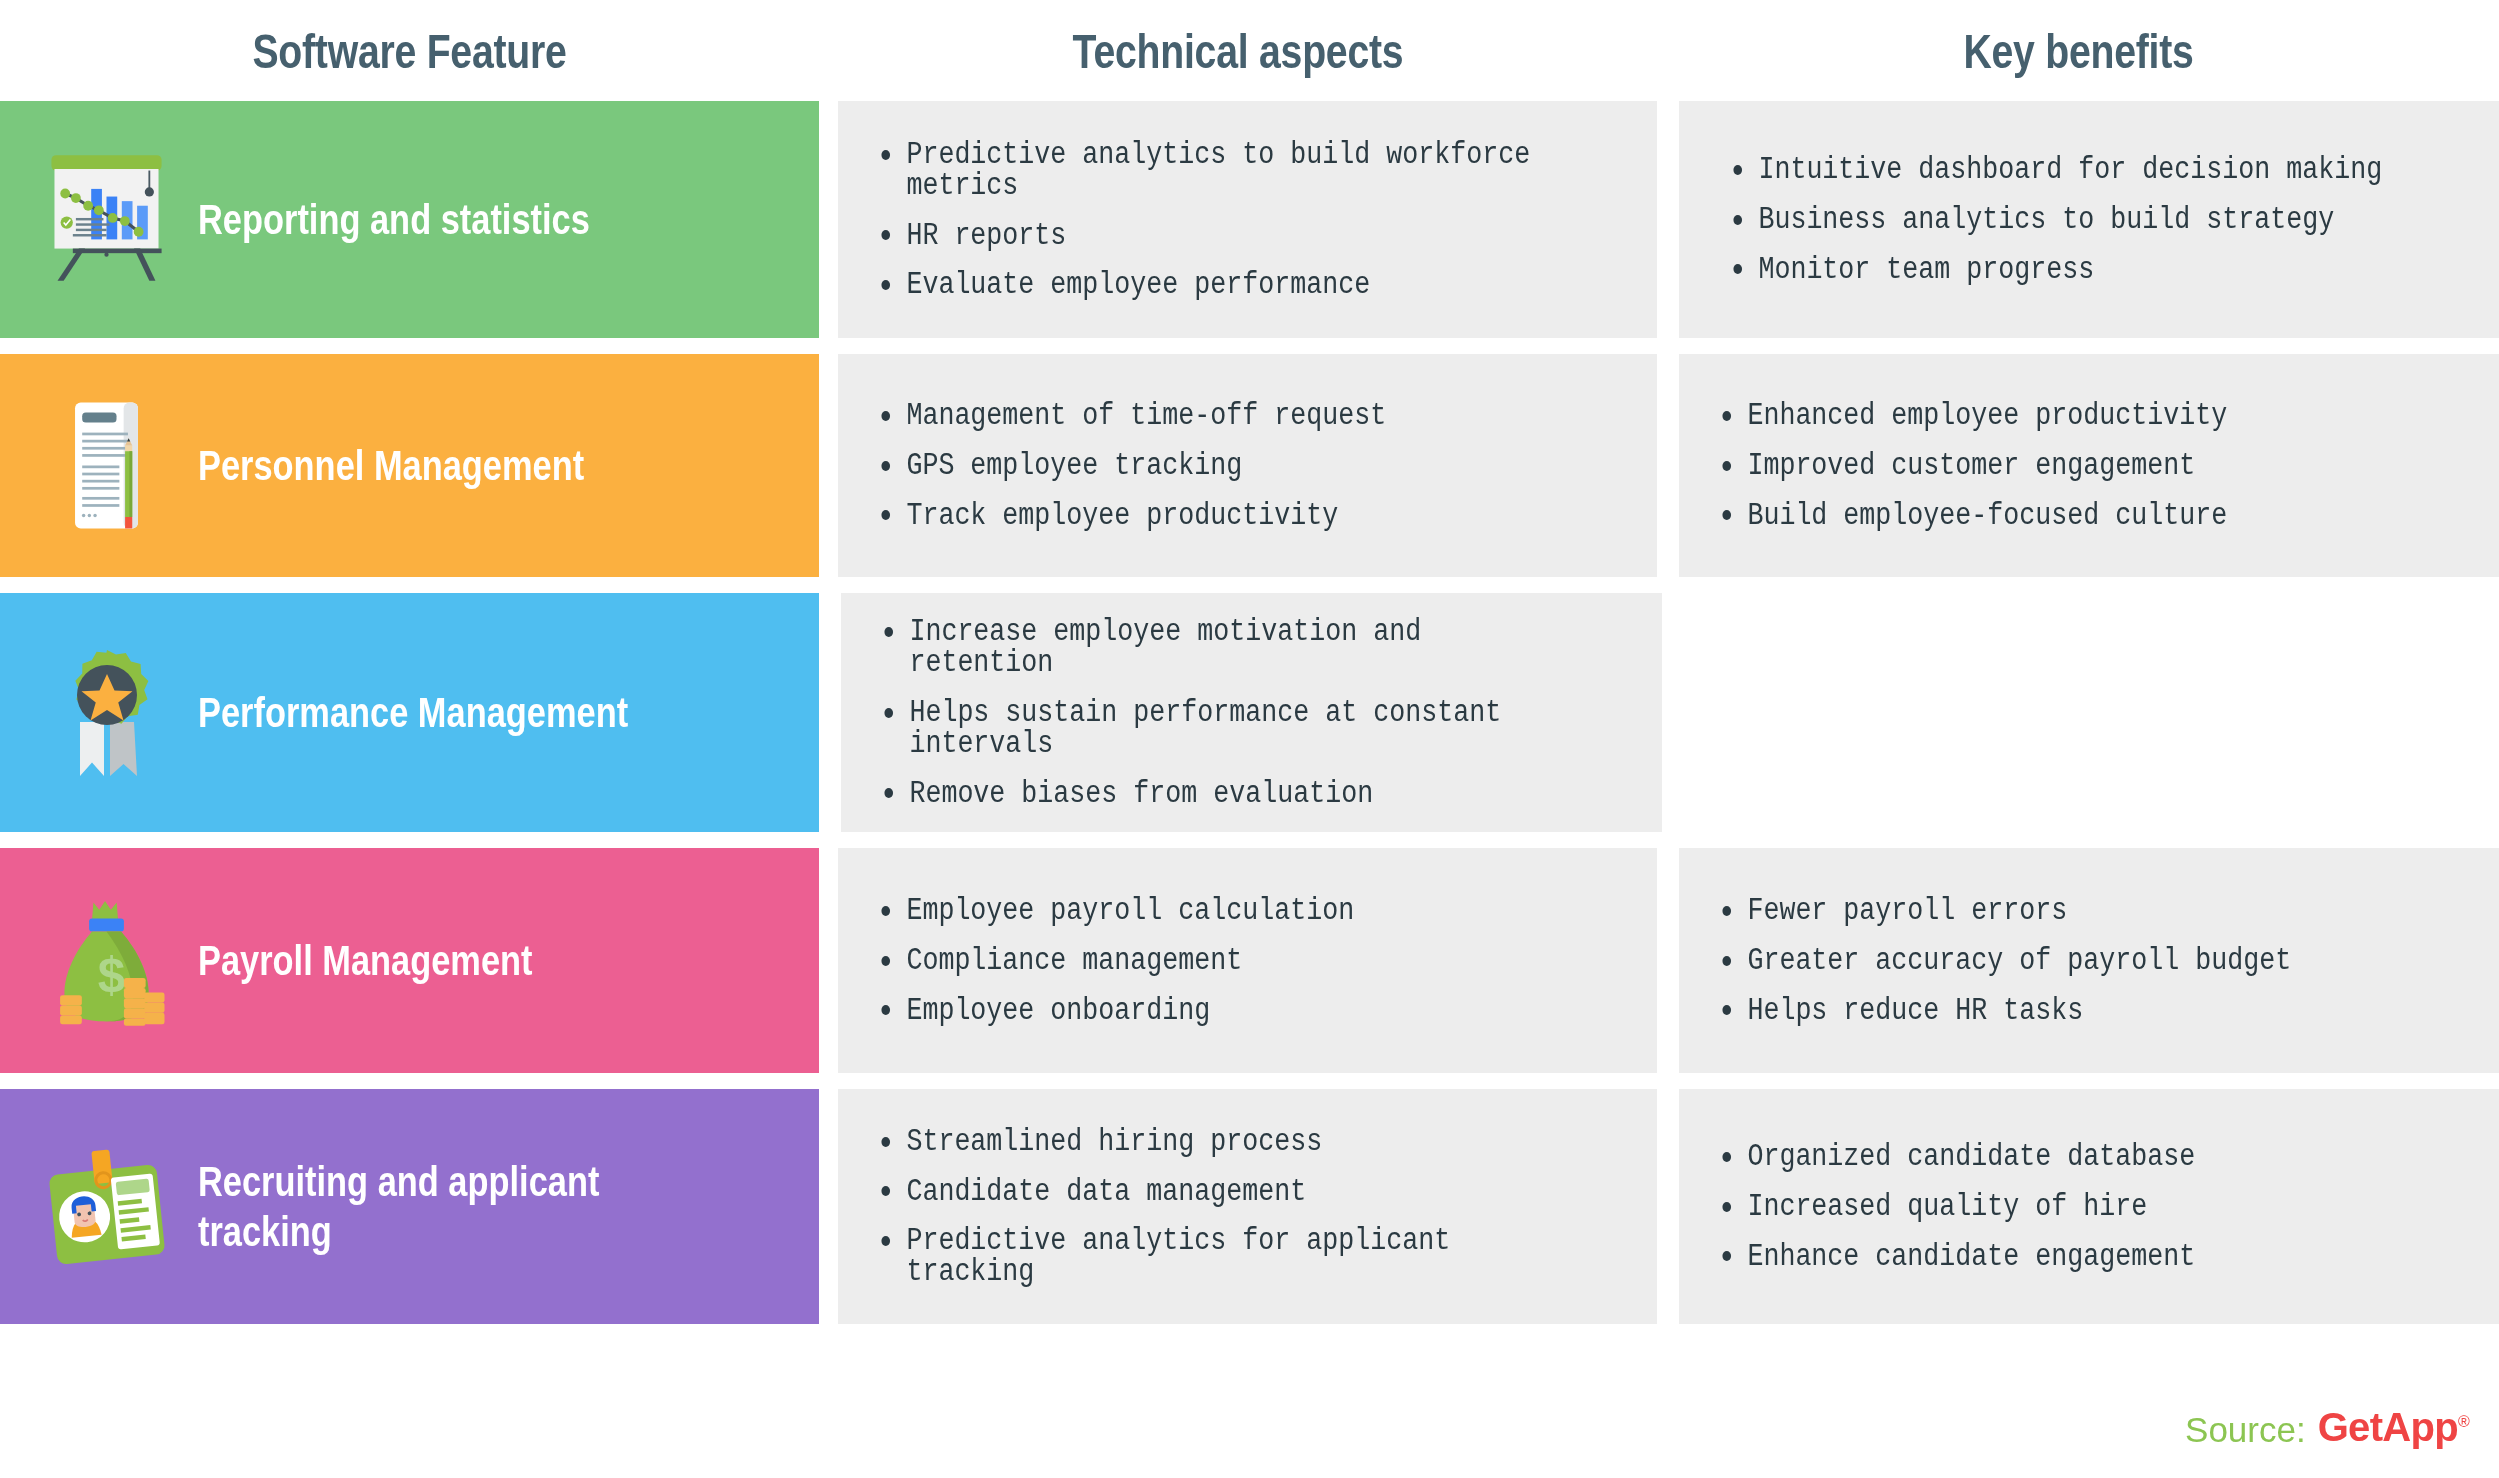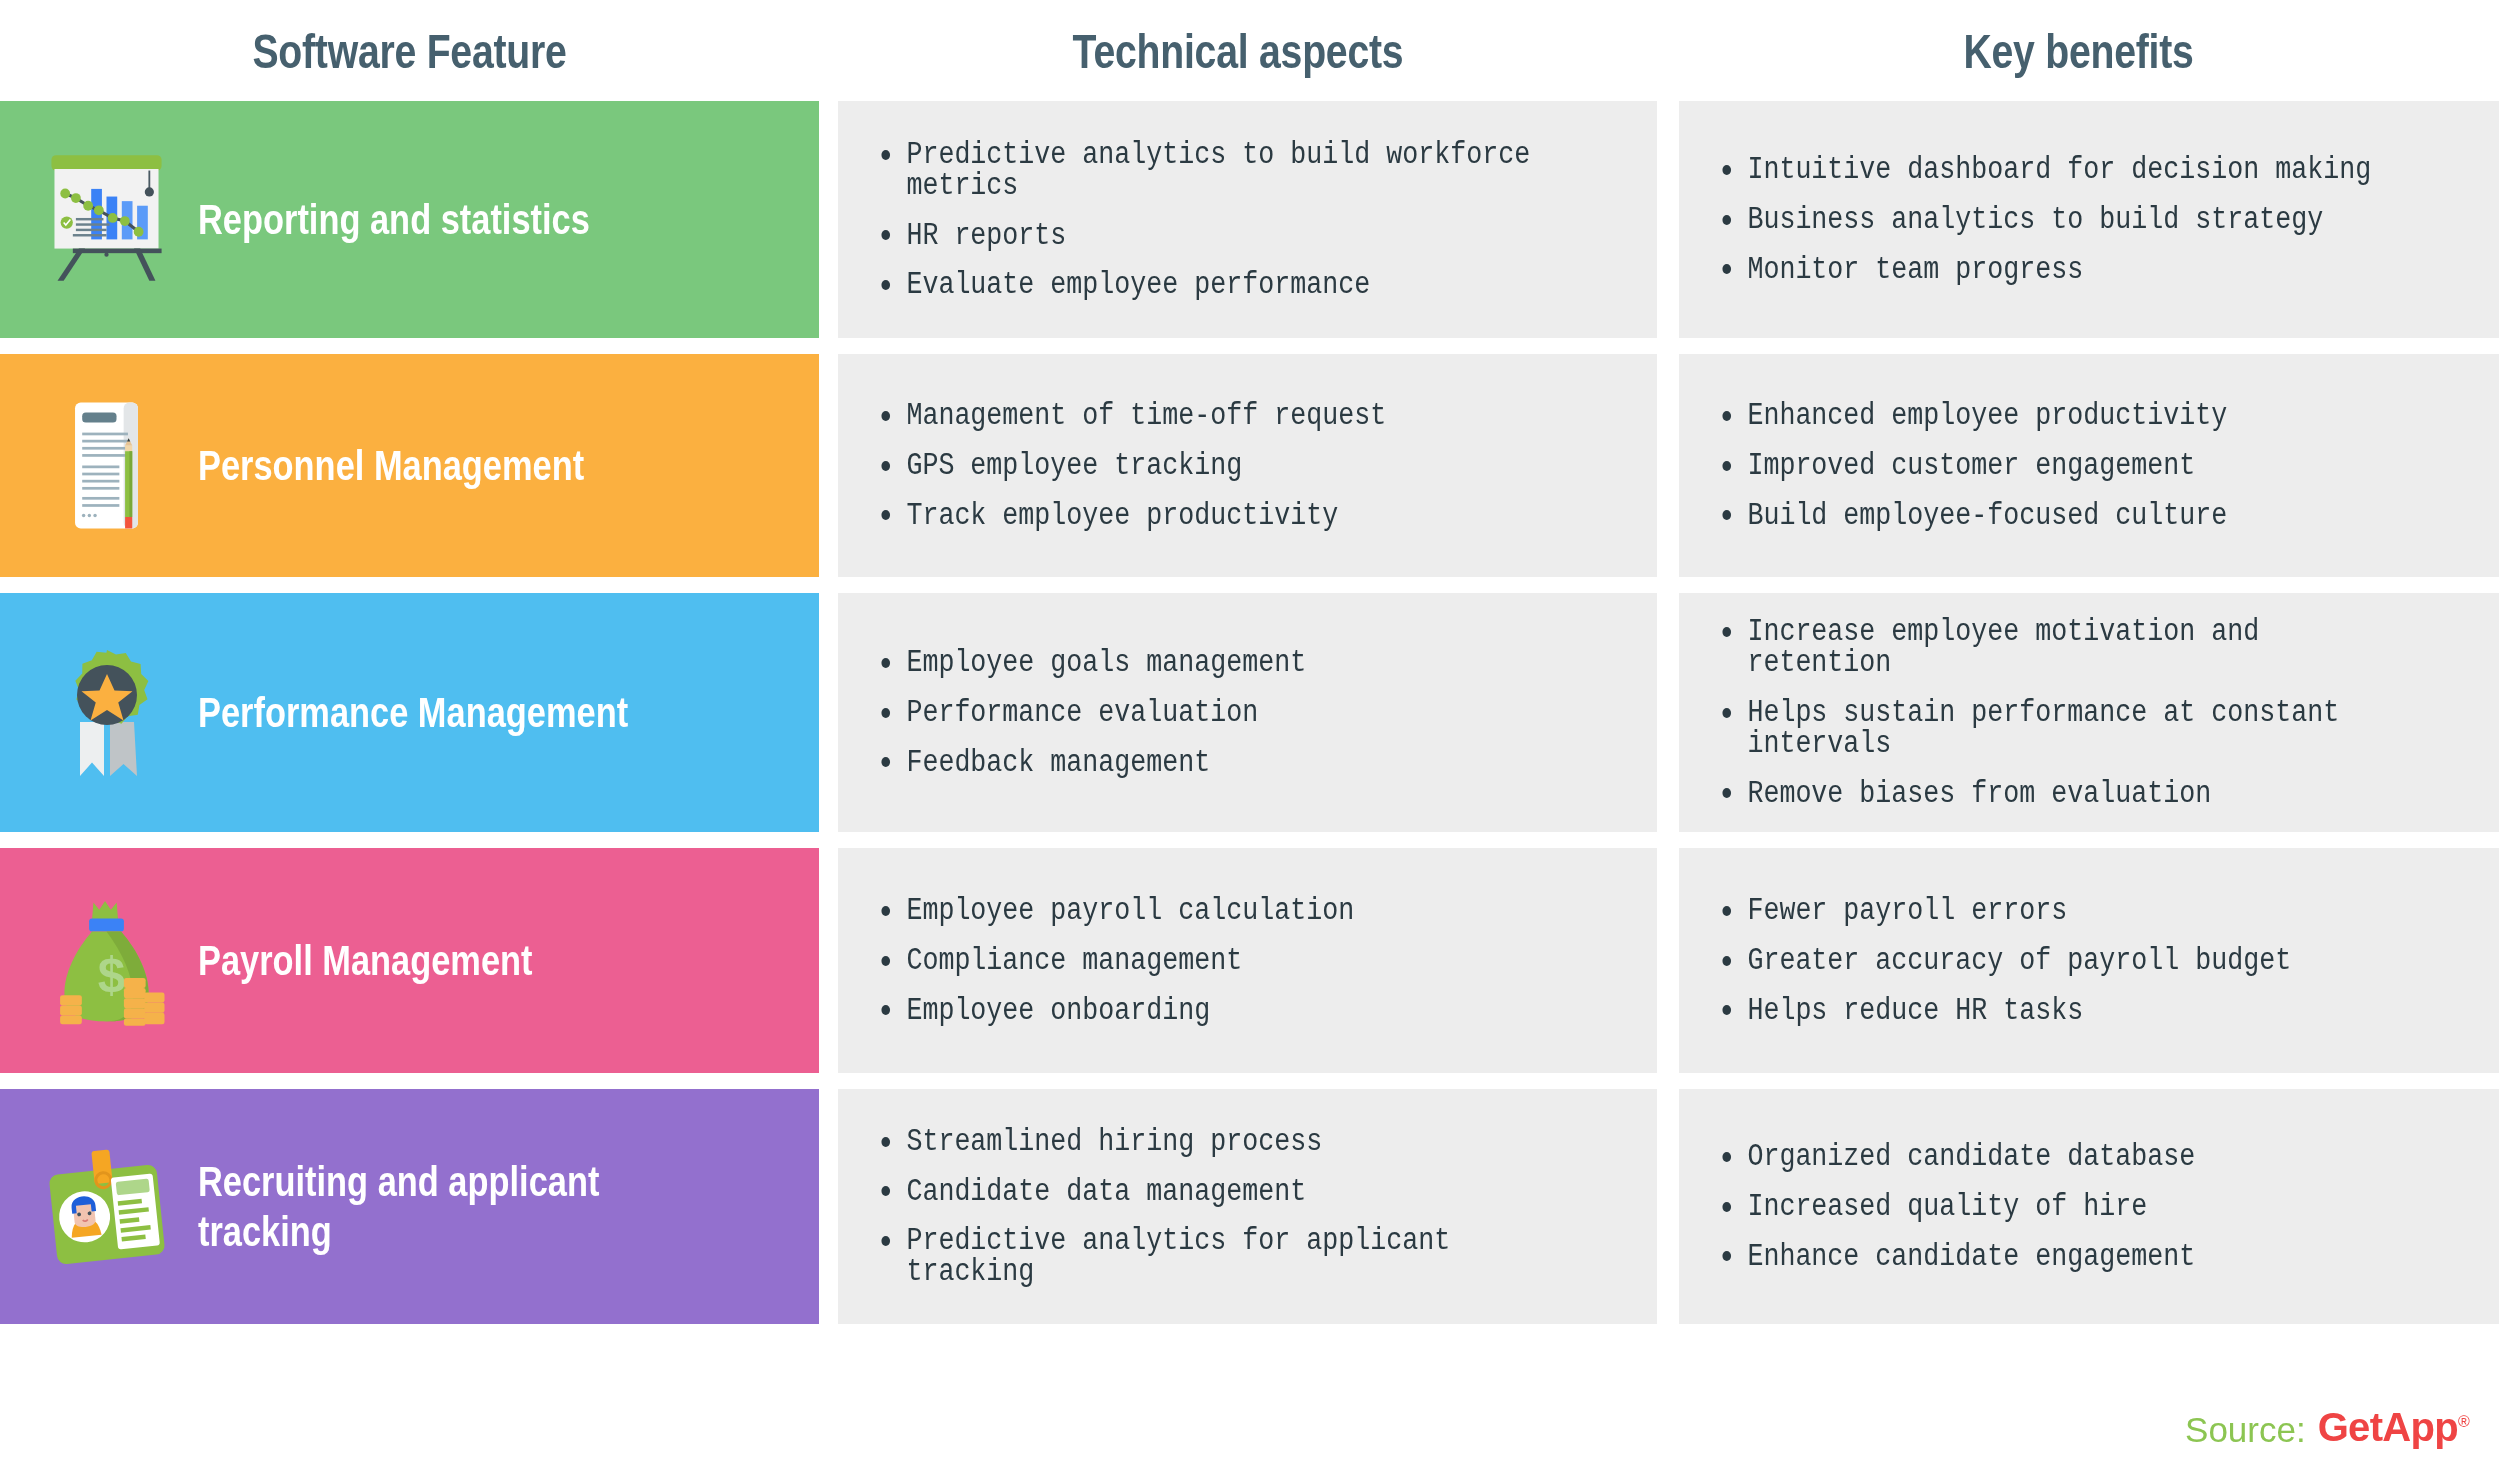--- a/index.html
+++ b/index.html
@@ -142,21 +142,21 @@
         </div>
         <div class="feattitle">Reporting and statistics</div>
       </div>
       <div class="bullcell b2" style="height:237px;">
         <ul class="blist">
           <li>Predictive analytics to build workforce metrics</li>
           <li>HR reports</li>
           <li>Evaluate employee performance</li>
         </ul>
       </div>
-      <div class="bullcell b3" style="height:237px;">
+      <div class="bullcell b3" style="height:237px;justify-content:center;">
         <ul class="blist">
           <li>Intuitive dashboard for decision making</li>
           <li>Business analytics to build strategy</li>
           <li>Monitor team progress</li>
         </ul>
       </div>
     </div>
 
     <div class="row">
       <div class="featcell" style="background:#FBB040;height:223px;justify-content:flex-end;">
@@ -215,27 +215,20 @@
             <polygon points="52,56 68,56 70,92 61,84 52,92" fill="#BFC4C7"></polygon>
             <polygon points="32,56 48,56 48,92 40,83 32,92" fill="#EDEFF0"></polygon>
             <path d="M50 8
                      l6 3 6.5 -1 3.5 5.6 6.4 1.8 0.4 6.6 4.8 4.6 -2.8 6 2.2 6.2 -5.4 3.9 -1.1 6.5 -6.6 0.9 -4.3 5.1 -6.1 -2.6 -6.3 2.2 -4 -5.3 -6.6 -0.5 -1.5 -6.5 -5.6 -3.5 1.8 -6.3 -2.4 -6.2 4.6 -4.8 0.1 -6.6 6.3 -2.2 3.2 -5.8 6.5 0.7z" fill="#8DBF42"></path>
             <circle cx="50" cy="38" r="20" fill="#44525B"></circle>
             <polygon points="50,24 55,35 67,35.5 57.5,43 61,55 50,48 39,55 42.5,43 33,35.5 45,35" fill="#FBB040"></polygon>
           </svg>
         </div>
         <div class="feattitle">Performance Management</div>
       </div>
-      <div class="bullcell b2" style="height:239px;">
-        <ul class="blist">
-          <li>Employee goals management</li>
-          <li>Performance evaluation</li>
-          <li>Feedback management</li>
-        </ul>
-      </div>
       <div class="bullcell b3" style="height:239px;">
         <ul class="blist">
           <li>Increase employee motivation and retention</li>
           <li style="max-width:767px;">Helps sustain performance at constant intervals</li>
           <li>Remove biases from evaluation</li>
         </ul>
       </div>
     </div>
 
     <div class="row">

